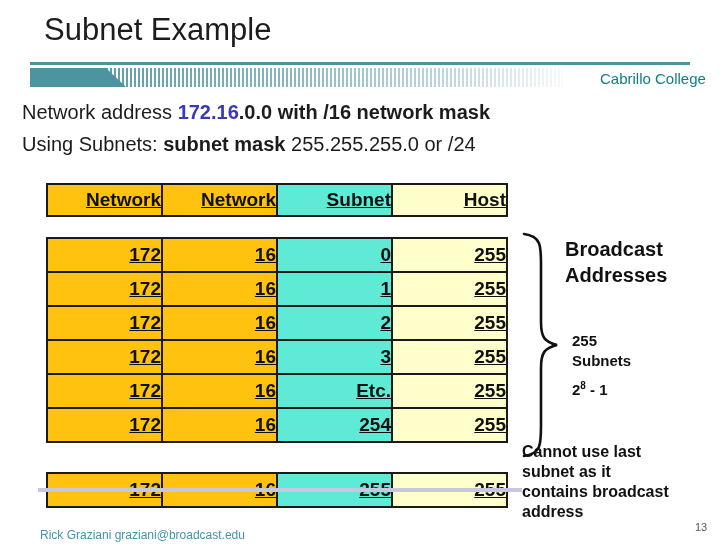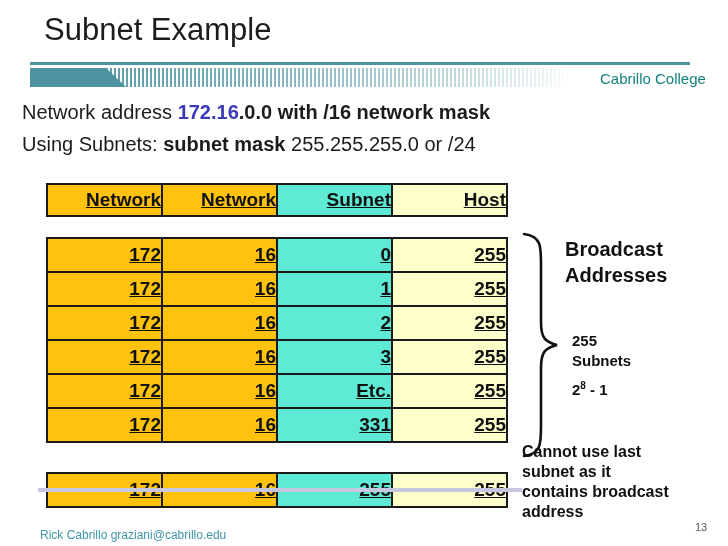--- a/index.html
+++ b/index.html
@@ -117,21 +117,21 @@
         </tr>
         <tr>
           <td class="c0">172</td>
           <td class="c1">16</td>
           <td class="c2">Etc.</td>
           <td class="c3">255</td>
         </tr>
         <tr>
           <td class="c0">172</td>
           <td class="c1">16</td>
-          <td class="c2">331</td>
+          <td class="c2">254</td>
           <td class="c3">255</td>
         </tr>
       </tbody>
   </table>
 
   <table class="tbl-excluded">
     <tbody>
         <tr>
           <td class="c0">172</td>
           <td class="c1">16</td>
@@ -149,16 +149,16 @@
   <div class="ann ann-broadcast">Broadcast
 Addresses</div>
   <div class="ann ann-subnets">255
 Subnets</div>
   <div class="ann ann-formula"><span>2</span><sup>8</sup><span> - 1</span></div>
   <div class="ann ann-note">Cannot use last
 subnet as it
 contains broadcast
 address</div>
 
-  <div class="footer">Rick Cabrillo  graziani@cabrillo.edu</div>
+  <div class="footer">Rick Graziani  graziani@broadcast.edu</div>
   <div class="page-num">13</div>
 
 </div>
 
 </body></html>

